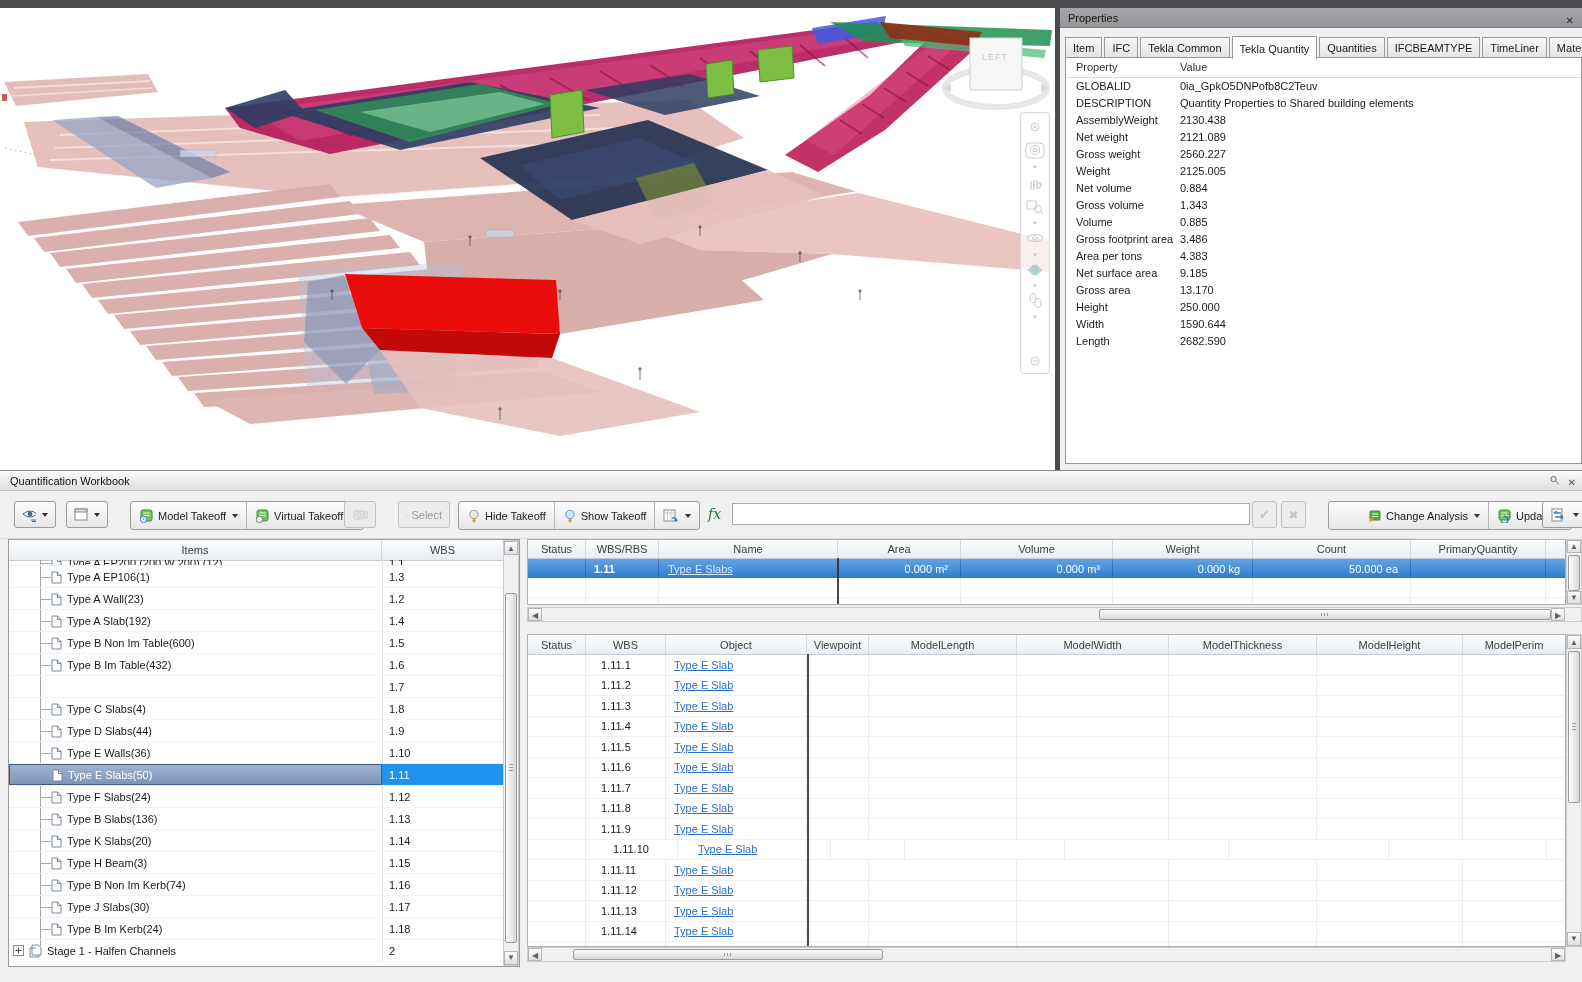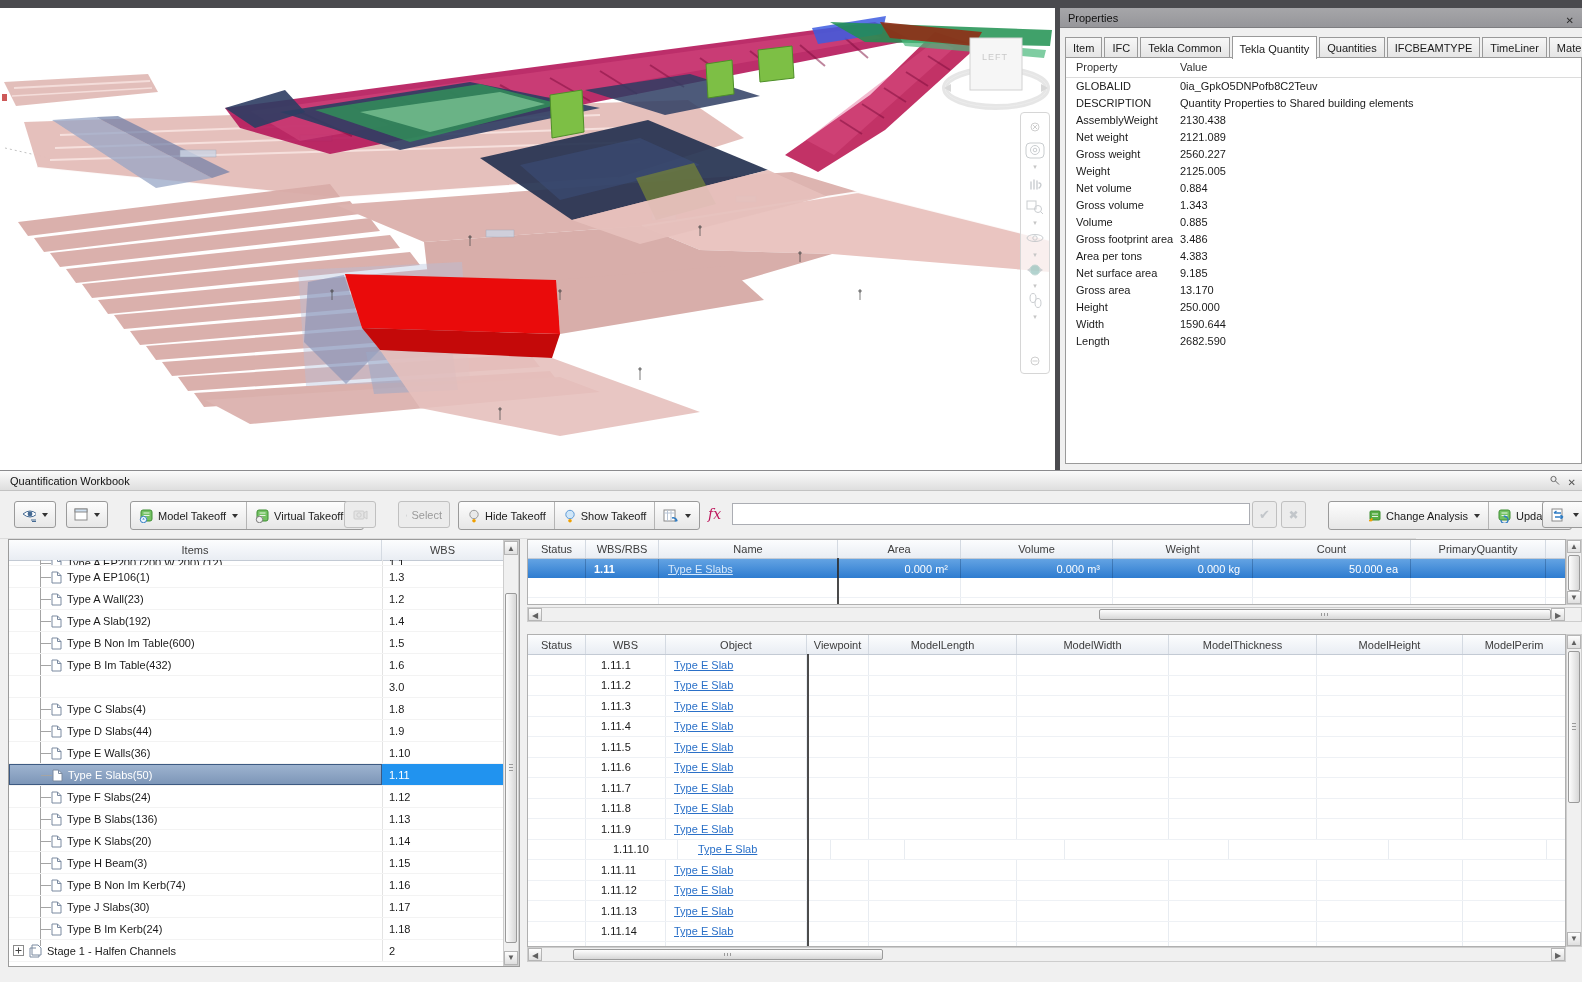--- a/index.html
+++ b/index.html
@@ -42,21 +42,21 @@
        background:linear-gradient(#fdfdfd,#e7e7e7);display:flex;align-items:center;justify-content:center;gap:4px;
        padding:0 7px;color:#1a1a1a;white-space:nowrap;}
   .btn.flat{border-color:#c9c9c9;background:#f3f3f3;}
   .btn.disabled{color:#9b9b9b;background:#ececec;border-color:#c0c0c0;}
   .btn.disabled svg{opacity:.45;}
   .bgroup{position:absolute;top:9px;height:27px;display:flex;border:1px solid #9a9a9a;border-radius:3px;overflow:hidden;
           background:linear-gradient(#fdfdfd,#e7e7e7);}
   .bgroup .gbtn{display:flex;align-items:center;gap:4px;padding:0 8px;border-right:1px solid #b5b5b5;white-space:nowrap;}
   .bgroup .gbtn:last-child{border-right:none;}
   .caret{width:0;height:0;border-left:3.5px solid transparent;border-right:3.5px solid transparent;border-top:4px solid #333;margin-left:2px;}
-  #fx{left:708px;top:14px;font-family:"DejaVu Serif",serif;font-style:italic;font-size:14px;color:#be185d;}
+  #fx{left:708px;top:14px;font-family:"DejaVu Serif",serif;font-style:italic;font-size:14px;color:#15803d;}
   #formula{left:732px;top:11px;width:518px;height:22px;border:1px solid #abadb3;background:#fff;box-sizing:border-box;padding:0 4px;font-size:11px;}
 
   
   .ghead{display:flex;background:linear-gradient(#fcfdfe,#e9edf3);border-bottom:1px solid #c3cad4;color:#3c3c3c;}
   .ghead div{display:flex;align-items:center;justify-content:center;border-right:1px solid #d4dae2;box-sizing:border-box;overflow:hidden;white-space:nowrap;}
   .grow{display:flex;background:#fff;border-bottom:1px solid #eef1f5;}
   .grow div{border-right:1px solid #e8ecf1;box-sizing:border-box;overflow:hidden;white-space:nowrap;display:flex;align-items:center;}
   a.lnk{color:#2a70c8;text-decoration:underline;}
 
   
@@ -580,21 +580,21 @@
               <span class="tstub"></span>
               <span class="ticon"><svg width="11" height="13" viewBox="0 0 11 13">
                   <path d="M1 1 h5.5 l3.5 3.5 V12 H1z" fill="#fff" stroke="#7a8aa0"></path>
                   <path d="M6.5 1 v3.5 h3.5" fill="none" stroke="#7a8aa0"></path>
                 </svg></span>
               <span class="tlabel">Type B Im Table(432)</span>
             </div>
             <div class="twbs">1.6</div>
           </div>
           <div class="trow" style="height: 22px;">
-            <div class="twbs">3.0</div>
+            <div class="twbs">1.7</div>
           </div>
           <div class="trow" style="height: 22px;">
             <div class="titems">
               <span class="tstub"></span>
               <span class="ticon"><svg width="11" height="13" viewBox="0 0 11 13">
                   <path d="M1 1 h5.5 l3.5 3.5 V12 H1z" fill="#fff" stroke="#7a8aa0"></path>
                   <path d="M6.5 1 v3.5 h3.5" fill="none" stroke="#7a8aa0"></path>
                 </svg></span>
               <span class="tlabel">Type C Slabs(4)</span>
             </div>

